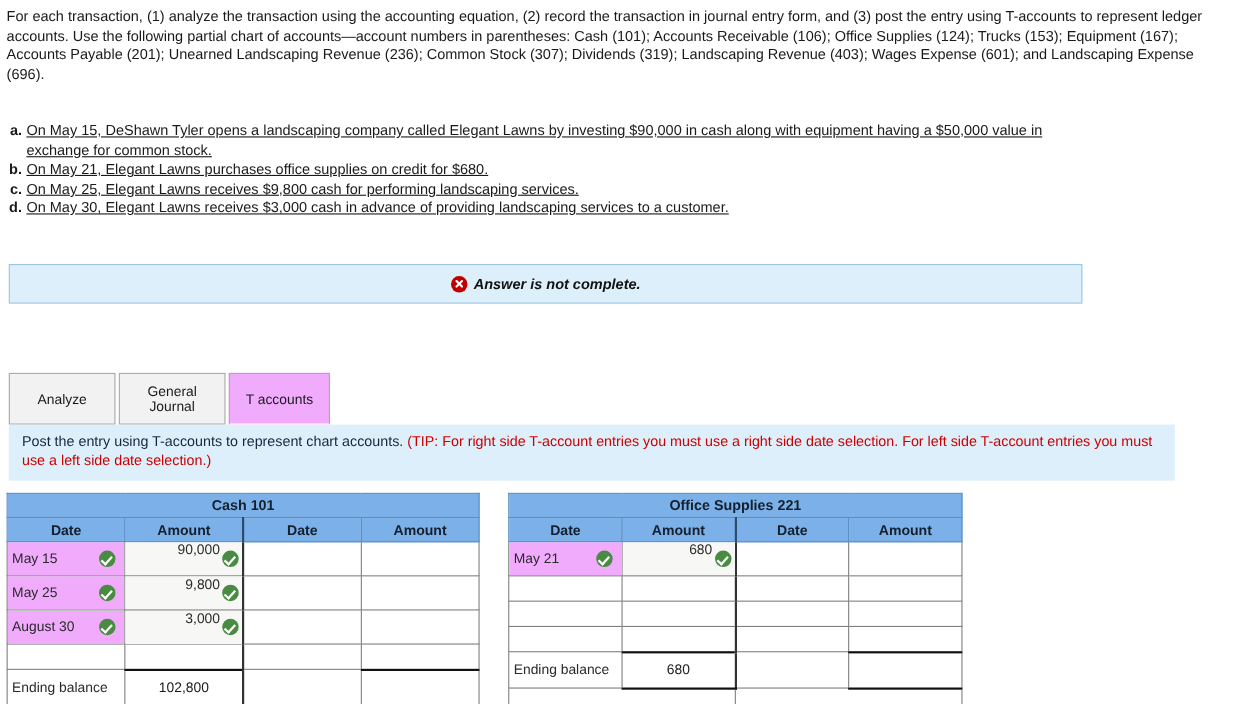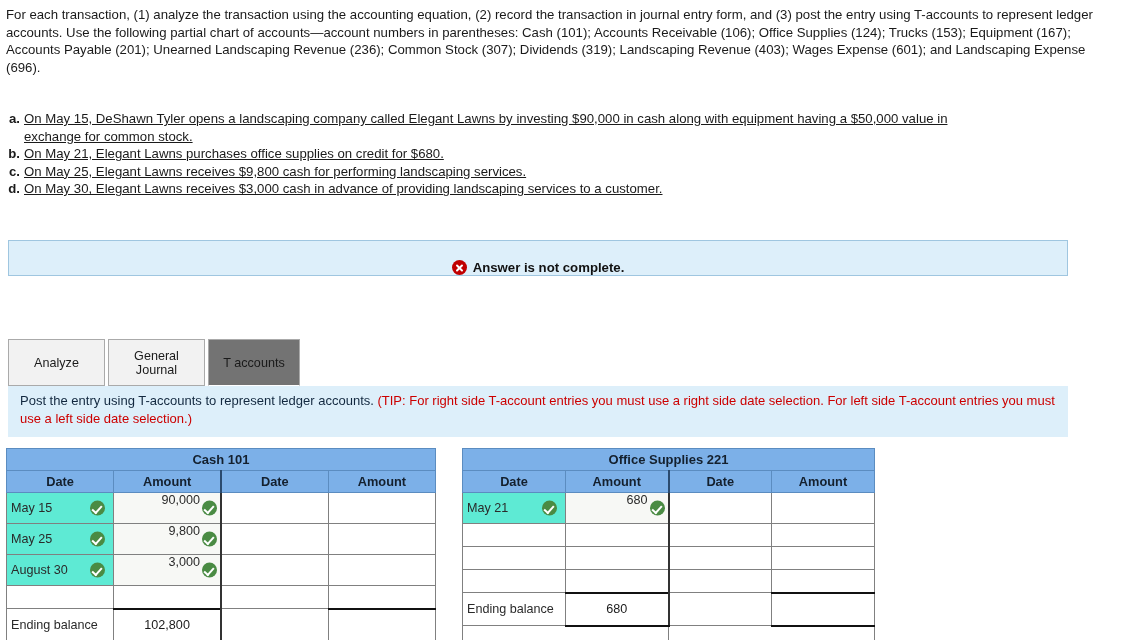--- a/index.html
+++ b/index.html
@@ -20,23 +20,23 @@
   }
 
   
   .txlist { position: absolute; left: 6px; top: 110px; width: 1000px; }
   .txrow { display: flex; font-size: 13.2px; line-height: 17.6px; color: #1a1a1a; }
   .txlabel { font-weight: bold; width: 18px; flex: 0 0 18px; text-align: right; padding-right: 4px; }
   .txtext { flex: 1 1 auto; text-decoration: underline; }
 
   
   .alert {
-    position: absolute; left: 8px; top: 240px; width: 1060px; height: 36px;
+    position: absolute; left: 8px; top: 240px; width: 976px; height: 36px;
     background: #ddeffa; border: 1px solid #9fc6e0;
-    display: flex; align-items: flex-end; justify-content: center;
+    display: flex; align-items: center; justify-content: center; font-style: italic;
   }
   .alert-inner { display: flex; align-items: center; gap: 6px; }
   .xcircle {
     width: 15px; height: 15px; border-radius: 50%;
     background: #c00000; position: relative; flex: 0 0 15px;
   }
   .xcircle::before, .xcircle::after {
     content: ""; position: absolute; left: 3px; top: 6.6px;
     width: 9px; height: 2px; background: #fff; border-radius: 1px;
   }
@@ -57,21 +57,21 @@
 
   
   .tabbar { position: absolute; left: 8px; top: 339px; width: 1060px; height: 48px; }
   .tab {
     position: absolute; top: 0; height: 47px;
     border: 1px solid #aaa; background: #f2f2f2;
     display: flex; align-items: center; justify-content: center;
     font-size: 12.6px; color: #1a1a1a; text-align: center;
     line-height: 14px; padding: 0 6px; cursor: pointer;
   }
-  .tab.active { background: #737373; border-bottom: 1px solid #ffffff; z-index: 3; }
+  .tab.active { background: #f0abfc; border-bottom: 1px solid #ffffff; z-index: 3; }
   #tab0 { left: 0px;   width: 97px; }
   #tab1 { left: 100px; width: 97px; }
   #tab2 { left: 200px; width: 92px; }
 
   
   .bluepanel {
     position: absolute; left: 8px; top: 386px; width: 1060px; height: 51px;
     background: #ddeffa;
     font-size: 13px; line-height: 18px;
     padding: 6px 12px 0 12px;
@@ -100,21 +100,21 @@
   }
   .tacc .colhead {
     background: #7cb0e8; text-align: center; font-weight: bold;
     font-size: 12.8px; height: 22px; color: #14202e;
     border: 1px solid #5b8cc0;
   }
   .tacc .colhead.mid-right { border-right: 2px solid #2b4b6f; }
   .tacc .cell-date {
     position: relative; padding: 0 4px; text-align: left; color: #2a2a2a;
   }
-  .tacc .cell-date.filled { background: #5eead4; }
+  .tacc .cell-date.filled { background: #f0abfc; }
   .tacc .cell-amt {
     position: relative; padding: 0 20px 16px 4px; text-align: right; color: #2a2a2a;
   }
   .tacc .cell-amt.filled { background: #f7f8f5; }
   .tacc .midline { border-right: 2px solid #333; }
   .tacc .bal-amt {
     text-align: center; padding: 0 4px;
     border-top: 2px solid #111; border-bottom: 2px solid #111;
     height: 33px;
   }
@@ -184,21 +184,21 @@
     </div>
     <div class="tab" id="tab1">
       <span>General Journal</span>
     </div>
     <div class="tab active" id="tab2">
       <span>T accounts</span>
     </div>
   </div>
 
   <div class="bluepanel">
-    <span class="lead">Post the entry using T-accounts to represent ledger accounts. </span><span class="tip">(TIP: For right side T-account entries you must use a right side date selection. For left side T-account entries you must use a left side date selection.)</span>
+    <span class="lead">Post the entry using T-accounts to represent chart accounts. </span><span class="tip">(TIP: For right side T-account entries you must use a right side date selection. For left side T-account entries you must use a left side date selection.)</span>
   </div>
 
   <div class="taccount" id="tacc0">
     <table class="tacc">
       <tbody>
           <tr>
         <td class="title" colspan="4">Cash 101</td>
       </tr>
       <tr>
         <td class="colhead" style="width:25%">Date</td>

